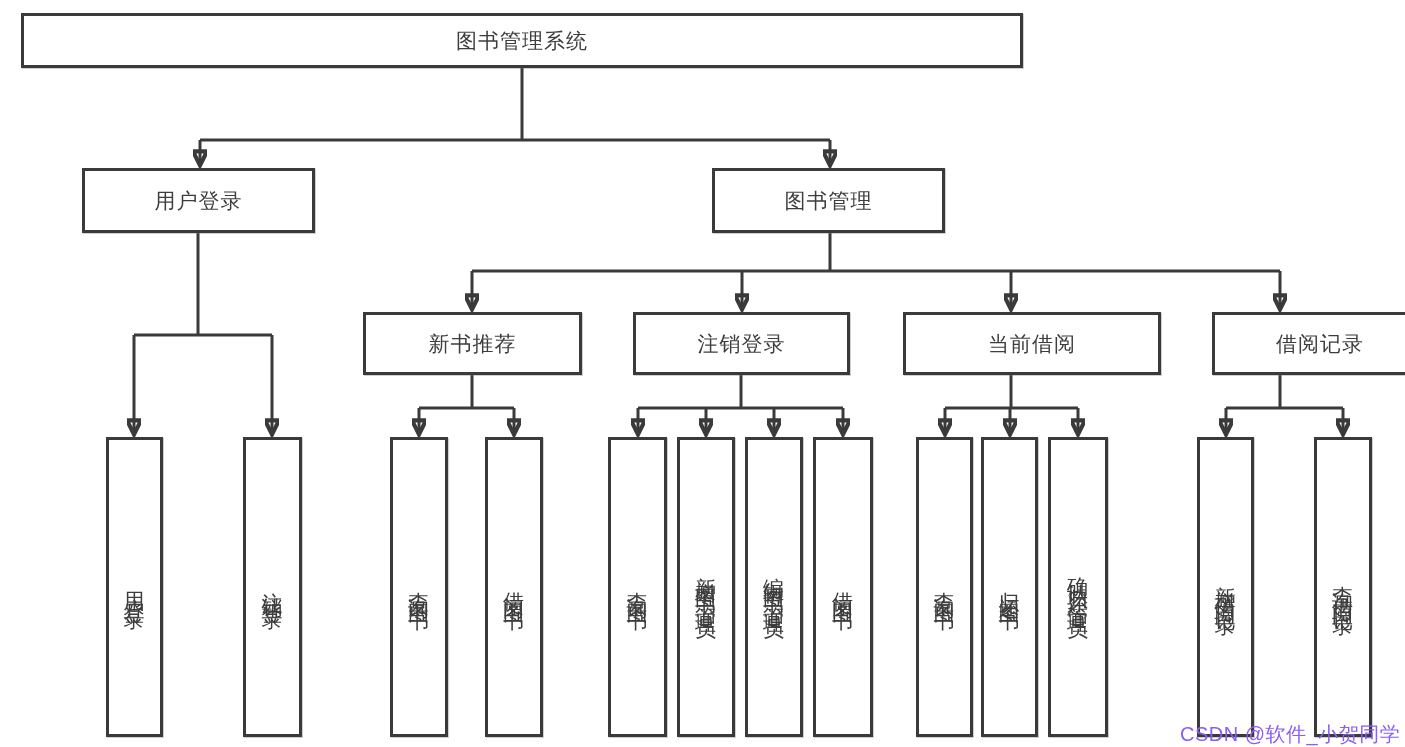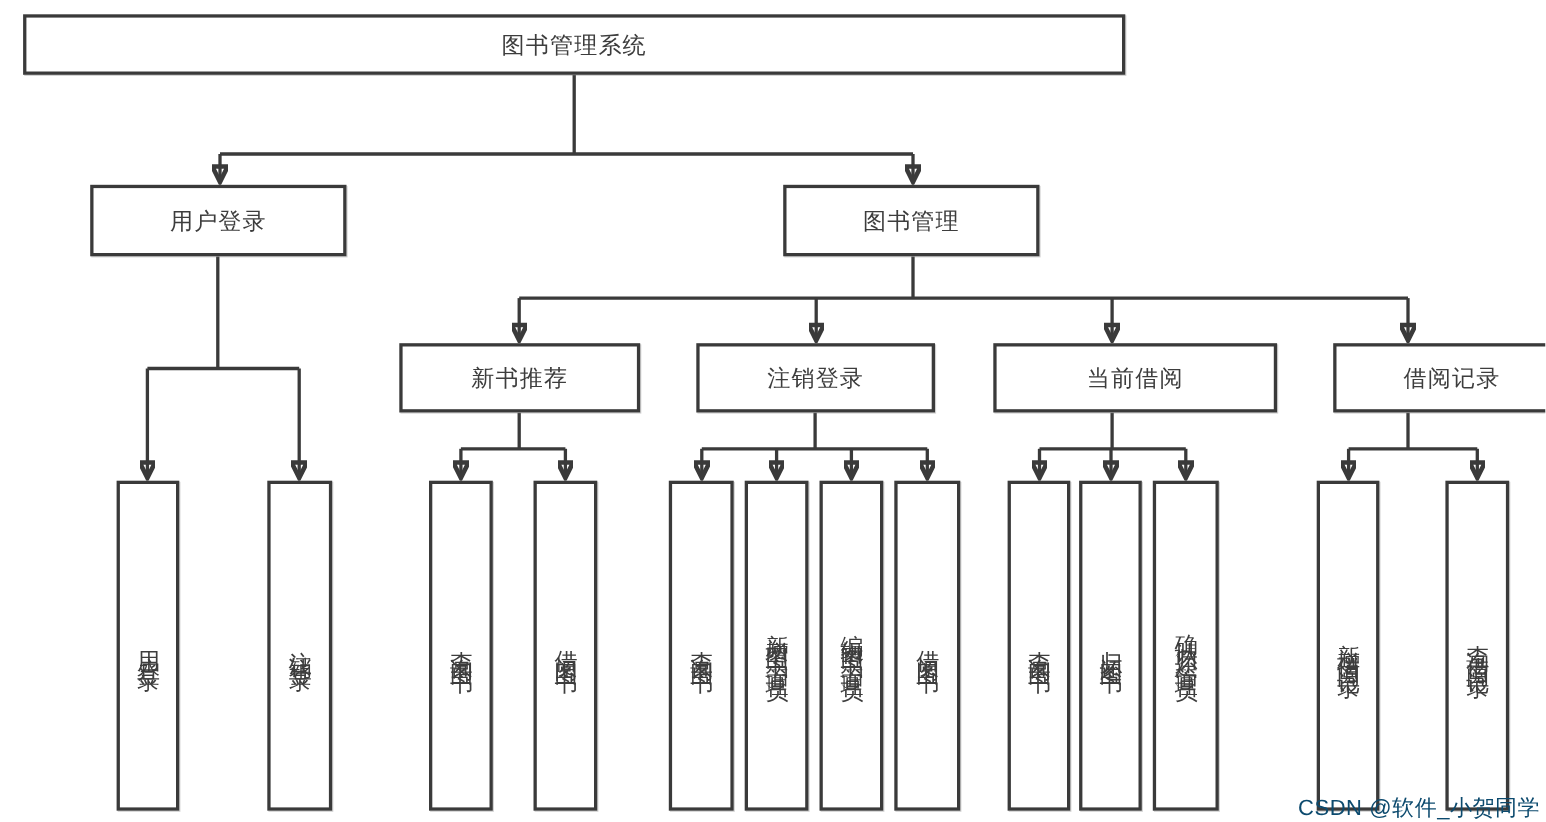--- a/index.html
+++ b/index.html
@@ -71,21 +71,21 @@
   #l-d1 { left: 916px;  width: 57px; }
   #l-d2 { left: 981px;  width: 57px; }
   #l-d3 { left: 1048px; width: 60px; }
   #l-e1 { left: 1197px; width: 57px; }
   #l-e2 { left: 1314px; width: 58px; }
   #watermark {
     position: absolute;
     left: 1180px;
     top: 721px;
     font-size: 20px;
-    color: #0c4a6e;
+    color: #8b5cf6;
     white-space: nowrap;
     z-index: 5;
     letter-spacing: 0.5px;
   }
   line, path { stroke: #3a3a3a; stroke-width: 3; fill: none; }
 </style>
 </head>
 <body>
 
 <div id="canvas">

